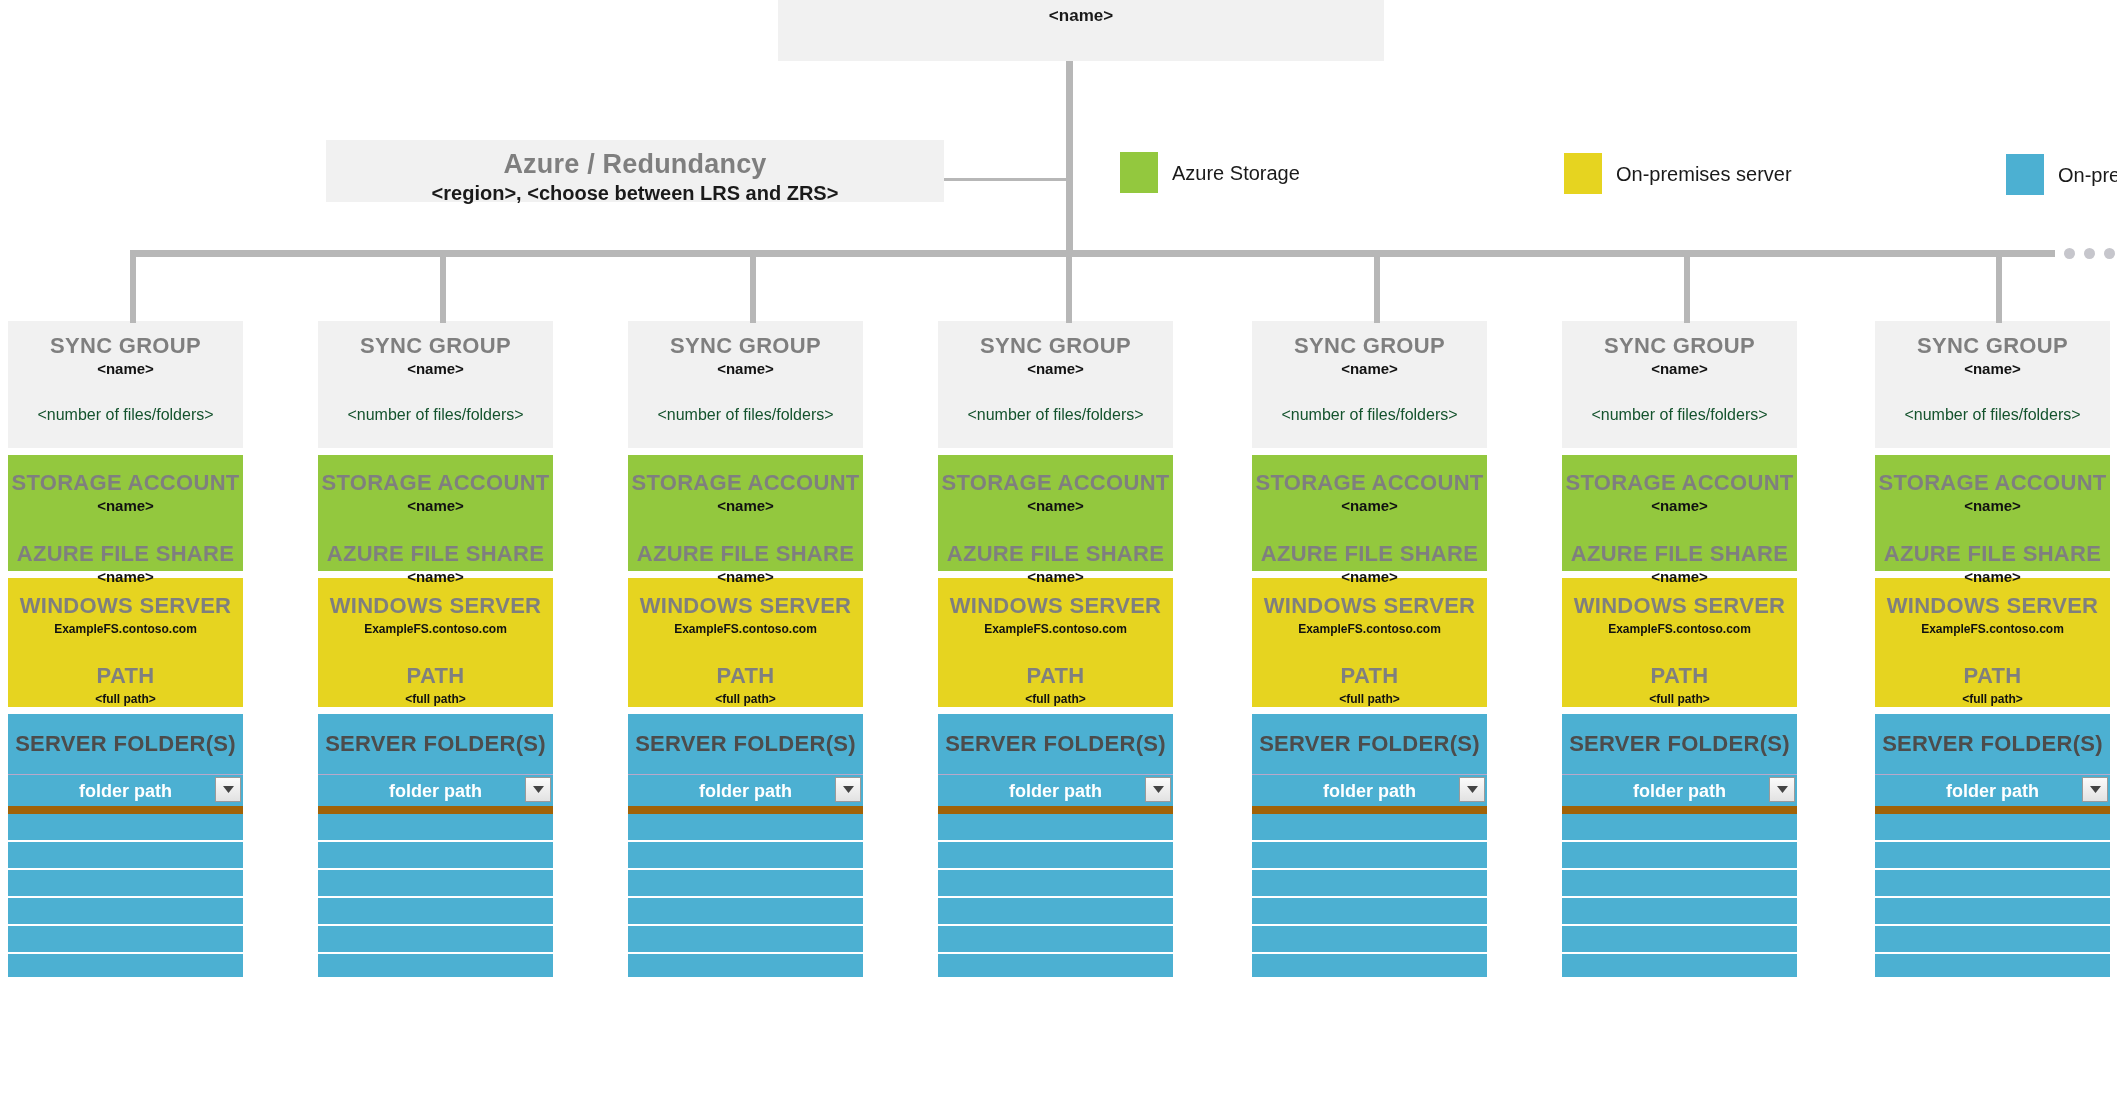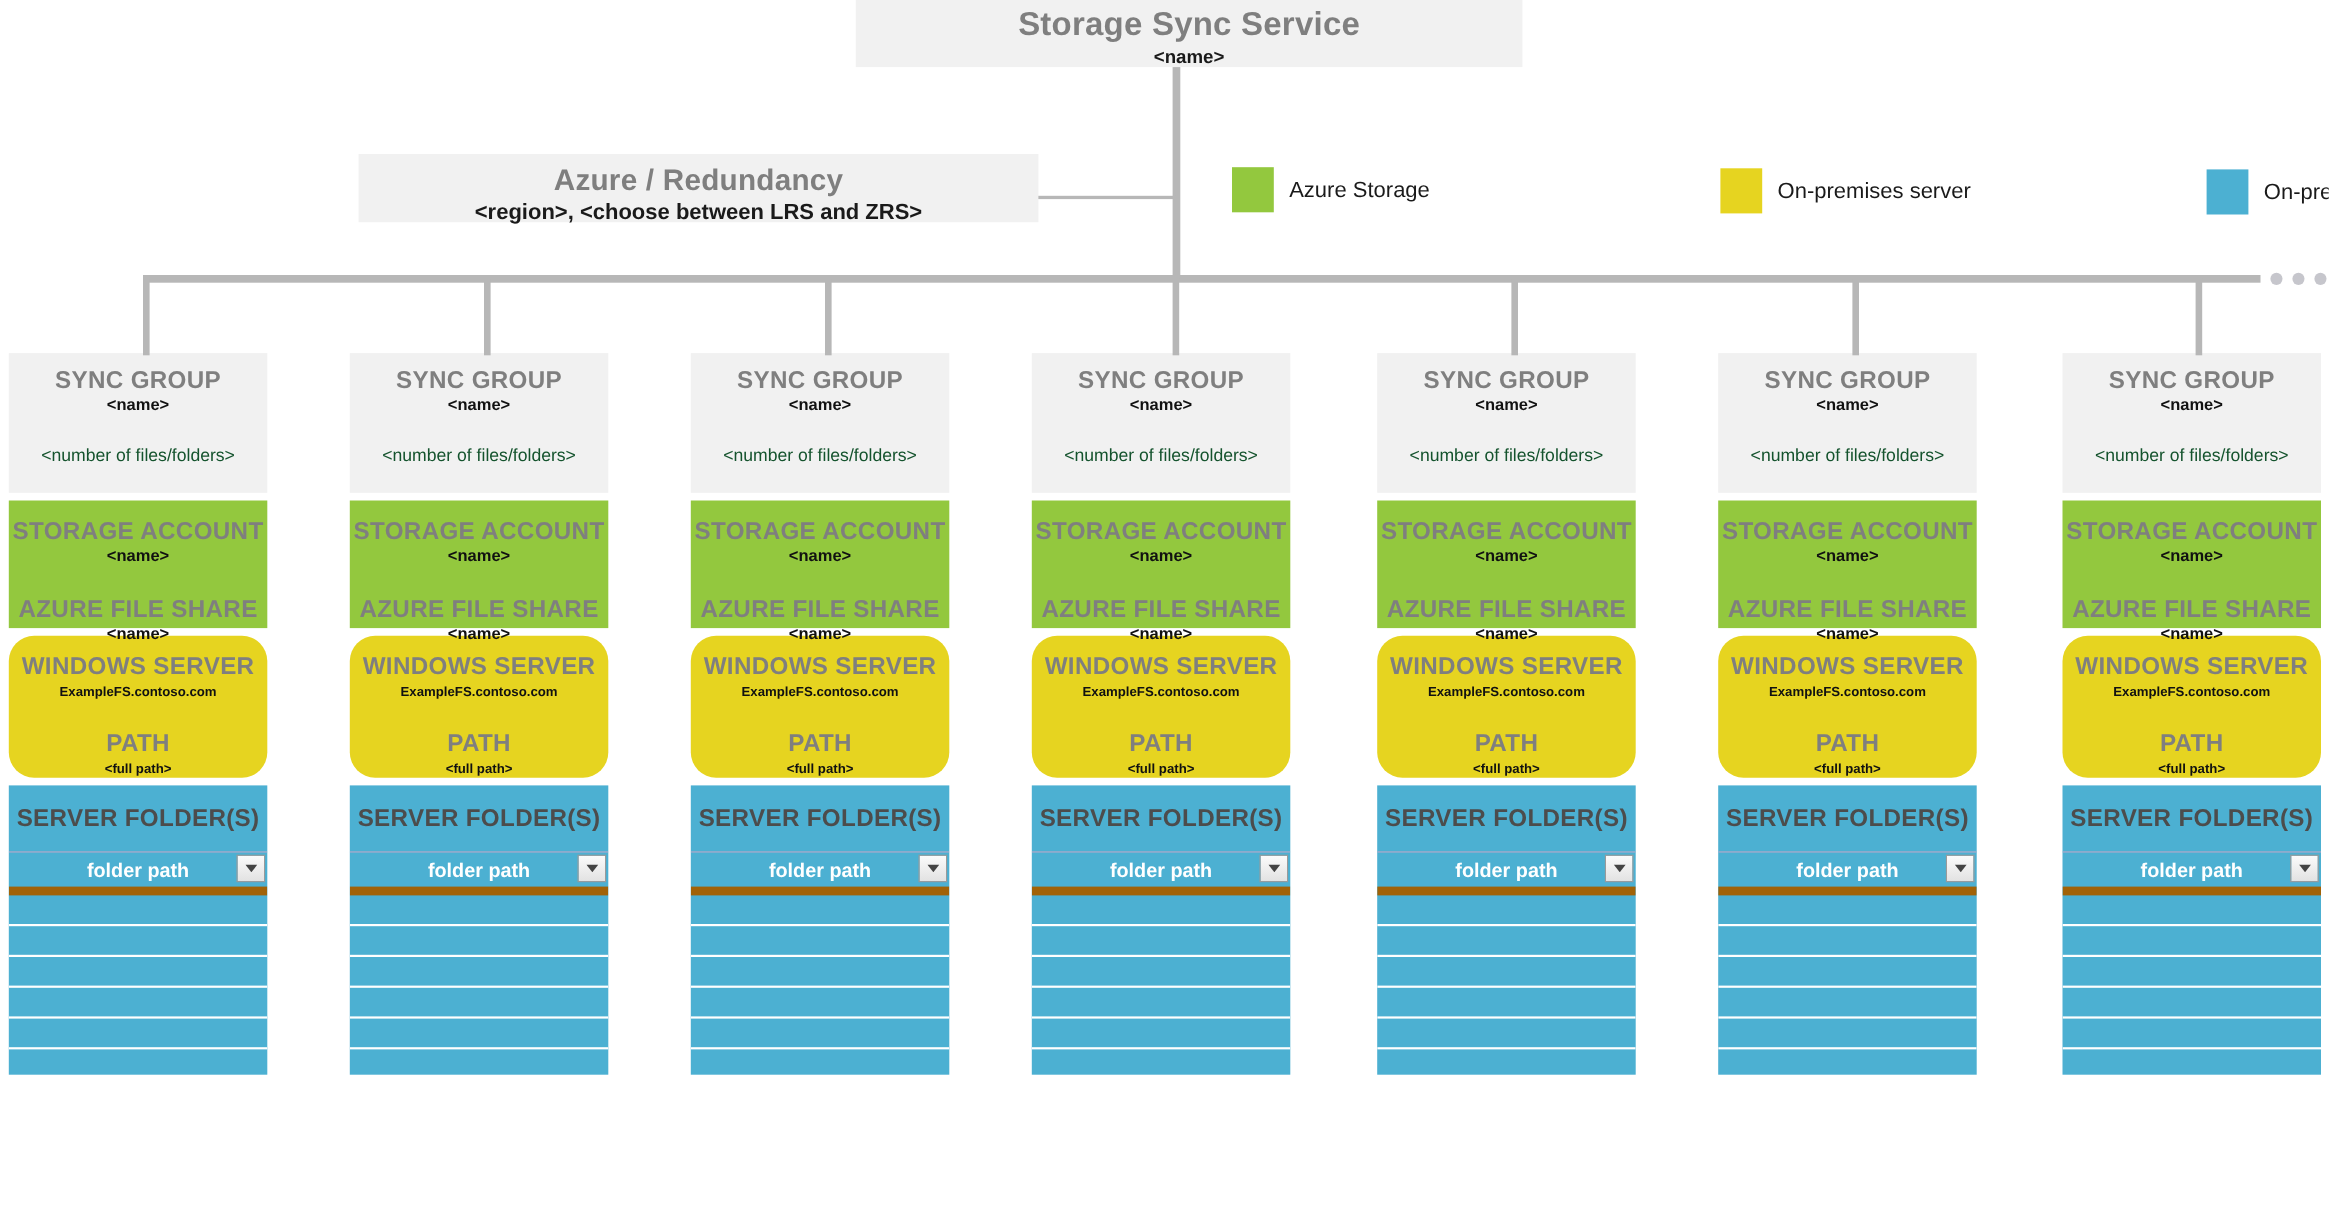--- a/index.html
+++ b/index.html
@@ -106,21 +106,20 @@
     padding-top: 14px;
   }
   .card-azure .grp2 { margin-top: 24px; }
 
   
   .card-server {
     background: #e6d420;
     height: 129px;
     margin-top: 7px;
     padding-top: 14px;
-    border-radius: 23px;
   }
   .card-server .card-value { font-size: 12px; }
   .card-server .grp2 { margin-top: 23px; }
 
   
   .card-folders {
     background: #4cb0d2;
     margin-top: 7px;
     padding-top: 16px;
     height: 263px;
@@ -171,21 +170,20 @@
 <div class="conn" id="trunk-vertical"></div>
 <div class="conn" id="region-link"></div>
 <div class="conn" id="bus-horizontal"></div>
 <div id="ellipsis">
   <i></i>
     <i></i>
     <i></i>
 </div>
 
 <div class="topbox" id="storage-sync-service">
-  <div class="t1">Storage Sync Service</div>
   <div class="t2">&lt;name&gt;</div>
 </div>
 
 <div class="topbox" id="region-redundancy">
   <div class="t1">Azure / Redundancy</div>
   <div class="t2">&lt;region&gt;, &lt;choose between LRS and ZRS&gt;</div>
 </div>
 
 <div id="legend">
     <div class="legend-item" id="legend-item-0">

